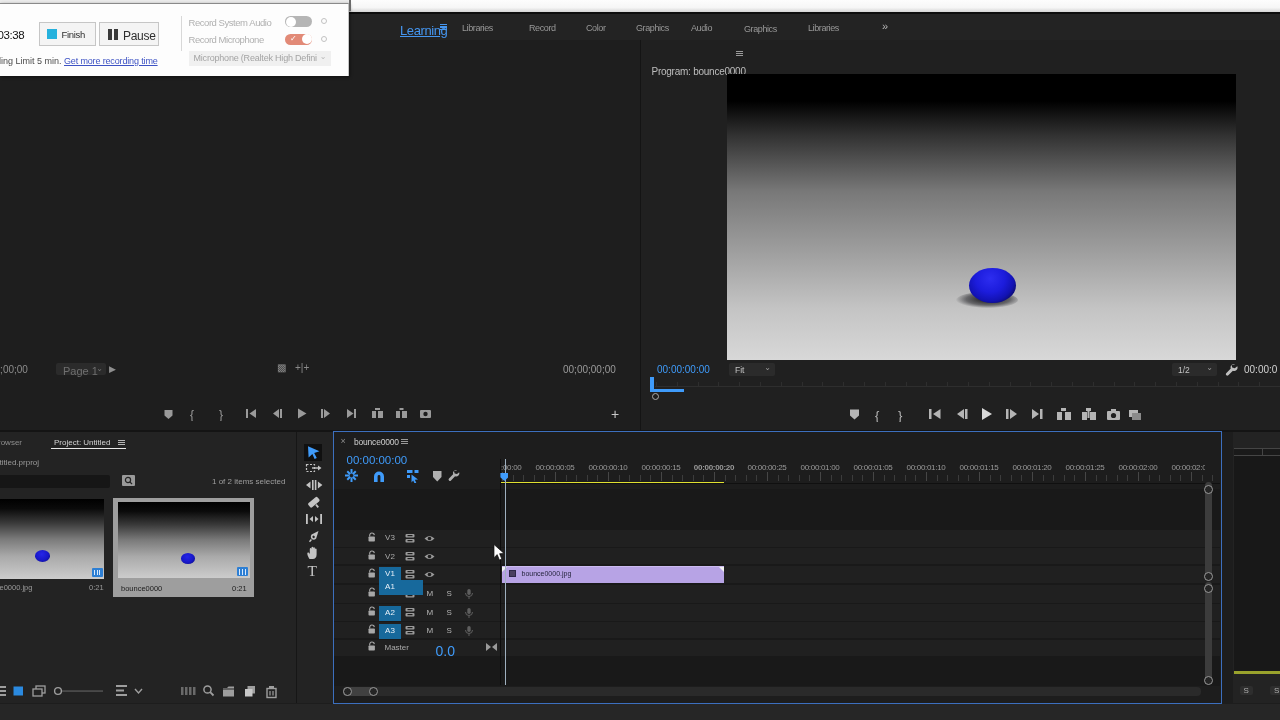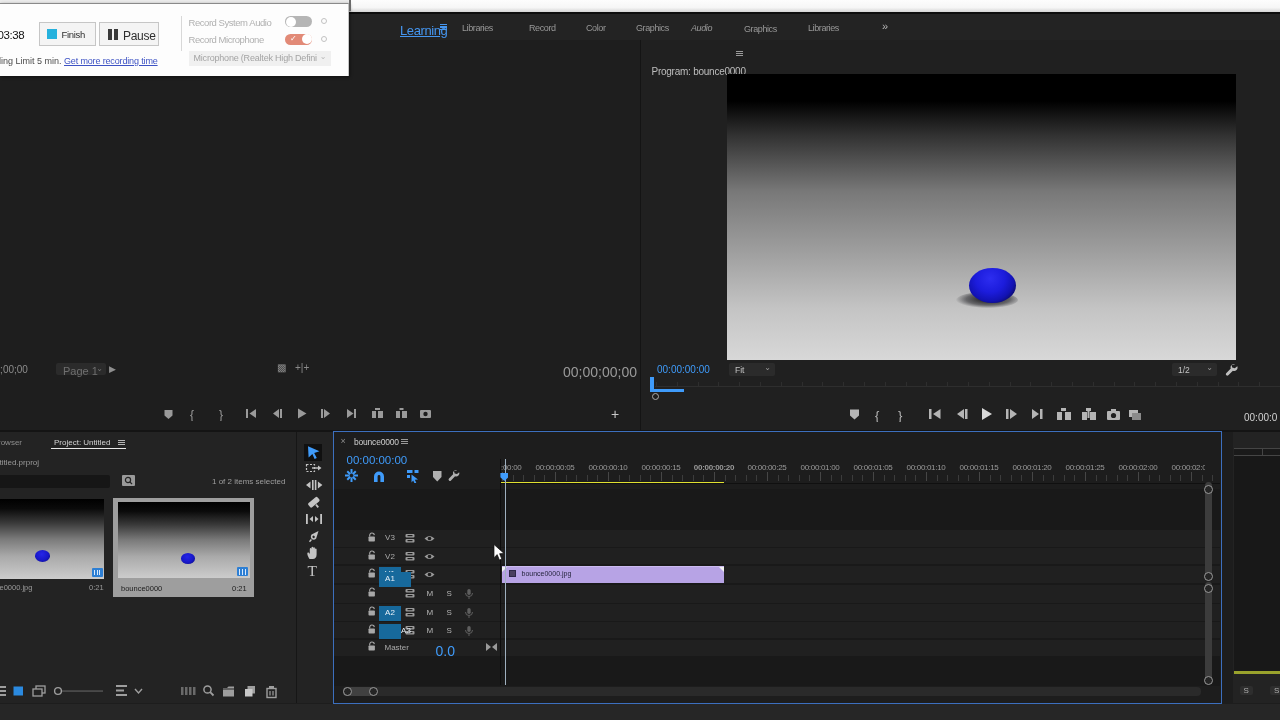--- a/index.html
+++ b/index.html
@@ -15,39 +15,39 @@
   <div class="abs" style="left:0;top:0;width:1280px;height:14px;background:linear-gradient(180deg,#fdfdfd 0%,#f6f6f6 55%,#cfcfcf 90%,#9a9a9a 100%);"></div>
   <div class="abs" style="left:0;top:11.5px;width:1280px;height:2.5px;background:#0d0d0d;"></div>
 
   <div class="abs" style="left:0;top:14px;width:1280px;height:26px;background:#232323;">
     <div class="txt" style="left:400px;top:8.5px;font-size:13px;letter-spacing:-0.4px;color:#4596f0;text-decoration:underline;">Learning</div>
     <div class="abs" style="left:440px;top:10px;width:7px;height:6px;background:linear-gradient(180deg,#4596f0 0 1.2px,transparent 1.2px 2.4px,#4596f0 2.4px 3.6px,transparent 3.6px 4.8px,#4596f0 4.8px 6px);"></div>
     <div class="txt" style="left:462px;top:8.5px;font-size:9px;letter-spacing:-0.4px;color:#989898;">Libraries</div>
     <div class="txt" style="left:529px;top:8.5px;font-size:9px;letter-spacing:-0.4px;color:#989898;">Record</div>
     <div class="txt" style="left:586px;top:8.5px;font-size:9px;letter-spacing:-0.4px;color:#989898;">Color</div>
     <div class="txt" style="left:636px;top:8.5px;font-size:9px;letter-spacing:-0.4px;color:#989898;">Graphics</div>
-    <div class="txt" style="left:691px;top:8.5px;font-size:9px;letter-spacing:-0.4px;color:#989898;font-style:italic;">Audio</div>
+    <div class="txt" style="left:691px;top:8.5px;font-size:9px;letter-spacing:-0.4px;color:#989898;">Audio</div>
     <div class="txt" style="left:744px;top:10px;font-size:9px;letter-spacing:-0.4px;color:#989898;">Graphics</div>
     <div class="txt" style="left:808px;top:8.5px;font-size:9px;letter-spacing:-0.4px;color:#989898;">Libraries</div>
     <div class="txt" style="left:882px;top:6px;font-size:11px;color:#b5b5b5;letter-spacing:-1.5px;">»</div>
   </div>
 
   <div class="abs" style="left:0;top:40px;width:1280px;height:1px;background:#161616;"></div>
 
   <div class="abs" id="srcpanel" style="left:0;top:40px;width:640px;height:390px;background:#1e1e1e;">
 
     <div class="txt" style="left:-11px;top:324px;font-size:10px;color:#8c8c8c;">00;00;00</div>
     <div class="abs" style="left:56px;top:323px;width:50px;height:12px;background:#2b2b2b;border-radius:2px;">
       <span style="position:absolute;left:7px;top:2px;font-size:11px;color:#6f6f6f;">Page 1</span>
       <span style="position:absolute;right:3px;top:1px;font-size:8px;color:#6f6f6f;">⌄</span>
     </div>
     <div class="txt" style="left:109px;top:323.5px;font-size:9px;color:#8f8f8f;">▶</div>
     <div class="txt" style="left:277px;top:322px;font-size:10px;color:#8a8a8a;">▩</div>
     <div class="txt" style="left:295px;top:322px;font-size:10px;color:#8a8a8a;">+|+</div>
-    <div class="txt" style="left:563px;top:324px;font-size:14px;color:#9a9a9a;">00;00;00;00</div>
+    <div class="txt" style="left:563px;top:324px;font-size:10px;color:#9a9a9a;">00;00;00;00</div>
 
     <svg class="abs" style="left:160px;top:367px;" width="280" height="14" viewBox="0 0 280 14" fill="#9a9a9a">
       <path d="M4.5,3 h8 v5.5 l-4,3.5 l-4,-3.5 z"></path>
       <text x="30" y="11.5" font-size="12" font-family="Liberation Sans">{</text>
       <text x="59" y="11.5" font-size="12" font-family="Liberation Sans">}</text>
       <g transform="translate(86,0)">
           <rect x="0" y="2" width="2" height="9"></rect>
           <path d="M10,2 L3.5,6.5 L10,11 z"></path>
         </g>
       <g transform="translate(111,0)">
@@ -100,21 +100,21 @@
       <span style="position:absolute;left:6px;top:2px;font-size:8.5px;color:#c3c3c3;">Fit</span>
       <span style="position:absolute;right:4px;top:0px;font-size:8px;color:#9a9a9a;">⌄</span>
     </div>
     <div class="abs" style="left:531px;top:322.5px;width:45px;height:13px;background:#2b2b2b;border-radius:2px;">
       <span style="position:absolute;left:6px;top:2px;font-size:8.5px;color:#c3c3c3;">1/2</span>
       <span style="position:absolute;right:4px;top:0px;font-size:8px;color:#9a9a9a;">⌄</span>
     </div>
     <svg class="abs" style="left:583px;top:322px;" width="14" height="14" viewBox="0 0 14 14">
         <path d="M11.2,2.2 a3.4,3.4 0 0 0 -4.4,4.4 L2.2,11.2 a1.5,1.5 0 0 0 2.1,2.1 L8.9,8.7 a3.4,3.4 0 0 0 4.4,-4.4 L10.8,6.2 L8.2,5.6 L7.6,3.1 z" fill="#c0c0c0"></path>
       </svg>
-    <div class="txt" style="left:603px;top:324px;font-size:10px;color:#d2d2d2;margin-top:48px;">00:00:0</div>
+    <div class="txt" style="left:603px;top:324px;font-size:10px;color:#d2d2d2;">00:00:0</div>
 
     <div class="abs" style="left:14px;top:346px;width:625px;height:1px;background:#2e2e2e;"></div>
     <div class="abs" style="left:15px;top:342px;width:624px;height:4px;background:repeating-linear-gradient(90deg,#2e2e2e 0 1px,transparent 1px 20.8px);"></div>
     <div class="abs" style="left:9px;top:337px;width:4px;height:15px;background:#3f9bfa;"></div>
     <div class="abs" style="left:9px;top:349px;width:34px;height:3px;background:#3f9bfa;"></div>
     <div class="abs" style="left:11px;top:353px;width:7px;height:7px;border:1.5px solid #ababab;border-radius:50%;background:#1e1e1e;box-sizing:border-box;"></div>
 
     <svg class="abs" style="left:205px;top:367px;" width="300" height="15" viewBox="0 0 300 15" fill="#b5b5b5">
       <path d="M4,2.5 h9 v6 l-4.5,4 l-4.5,-4 z"></path>
       <text x="29" y="12.5" font-size="13" font-family="Liberation Sans">{</text>
@@ -459,28 +459,28 @@
       <g transform="translate(152,121)" fill="#9a9a9a">
             <path d="M0,0 L5,4 L0,8 z"></path>
             <path d="M11,0 L6,4 L11,8 z"></path>
           </g>
     </svg>
     <div class="txt" style="left:45px;top:101px;width:22px;text-align:center;font-size:8px;color:#ababab;">V3</div>
     <div class="txt" style="left:45px;top:119.5px;width:22px;text-align:center;font-size:8px;color:#ababab;">V2</div>
     <div class="abs" style="left:45px;top:134.8px;width:22px;height:15.4px;background:#17699c;">
           <span style="position:absolute;left:0;top:2.5px;width:22px;text-align:center;font-size:8px;color:#e8f0f8;">V1</span>
         </div>
-    <div class="abs" style="left:45px;top:140px;width:32px;height:15px;background:#17699c;">
+    <div class="abs" style="left:45px;top:148px;width:44px;height:15px;background:#17699c;">
           <span style="position:absolute;left:0;top:2.2px;width:22px;text-align:center;font-size:8px;color:#e8f0f8;">A1</span>
         </div>
     <div class="abs" style="left:45px;top:174.3px;width:22px;height:15px;background:#17699c;">
           <span style="position:absolute;left:0;top:2.2px;width:22px;text-align:center;font-size:8px;color:#e8f0f8;">A2</span>
         </div>
     <div class="abs" style="left:45px;top:192.3px;width:22px;height:15px;background:#17699c;">
-          <span style="position:absolute;left:16px;top:2.2px;width:22px;text-align:center;font-size:8px;color:#e8f0f8;">A3</span>
+          <span style="position:absolute;left:0;top:2.2px;width:22px;text-align:center;font-size:8px;color:#e8f0f8;">A3</span>
         </div>
     <div class="txt" style="left:92.5px;top:157px;font-size:8px;color:#b5b5b5;">M</div>
     <div class="txt" style="left:112.5px;top:157px;font-size:8px;color:#b5b5b5;">S</div>
     <div class="txt" style="left:92.5px;top:176px;font-size:8px;color:#b5b5b5;">M</div>
     <div class="txt" style="left:112.5px;top:176px;font-size:8px;color:#b5b5b5;">S</div>
     <div class="txt" style="left:92.5px;top:194px;font-size:8px;color:#b5b5b5;">M</div>
     <div class="txt" style="left:112.5px;top:194px;font-size:8px;color:#b5b5b5;">S</div>
     <div class="txt" style="left:50.5px;top:211px;font-size:8px;color:#ababab;">Master</div>
     <div class="txt" style="left:101.5px;top:211px;font-size:14px;color:#3f9bfa;">0.0</div>
 

